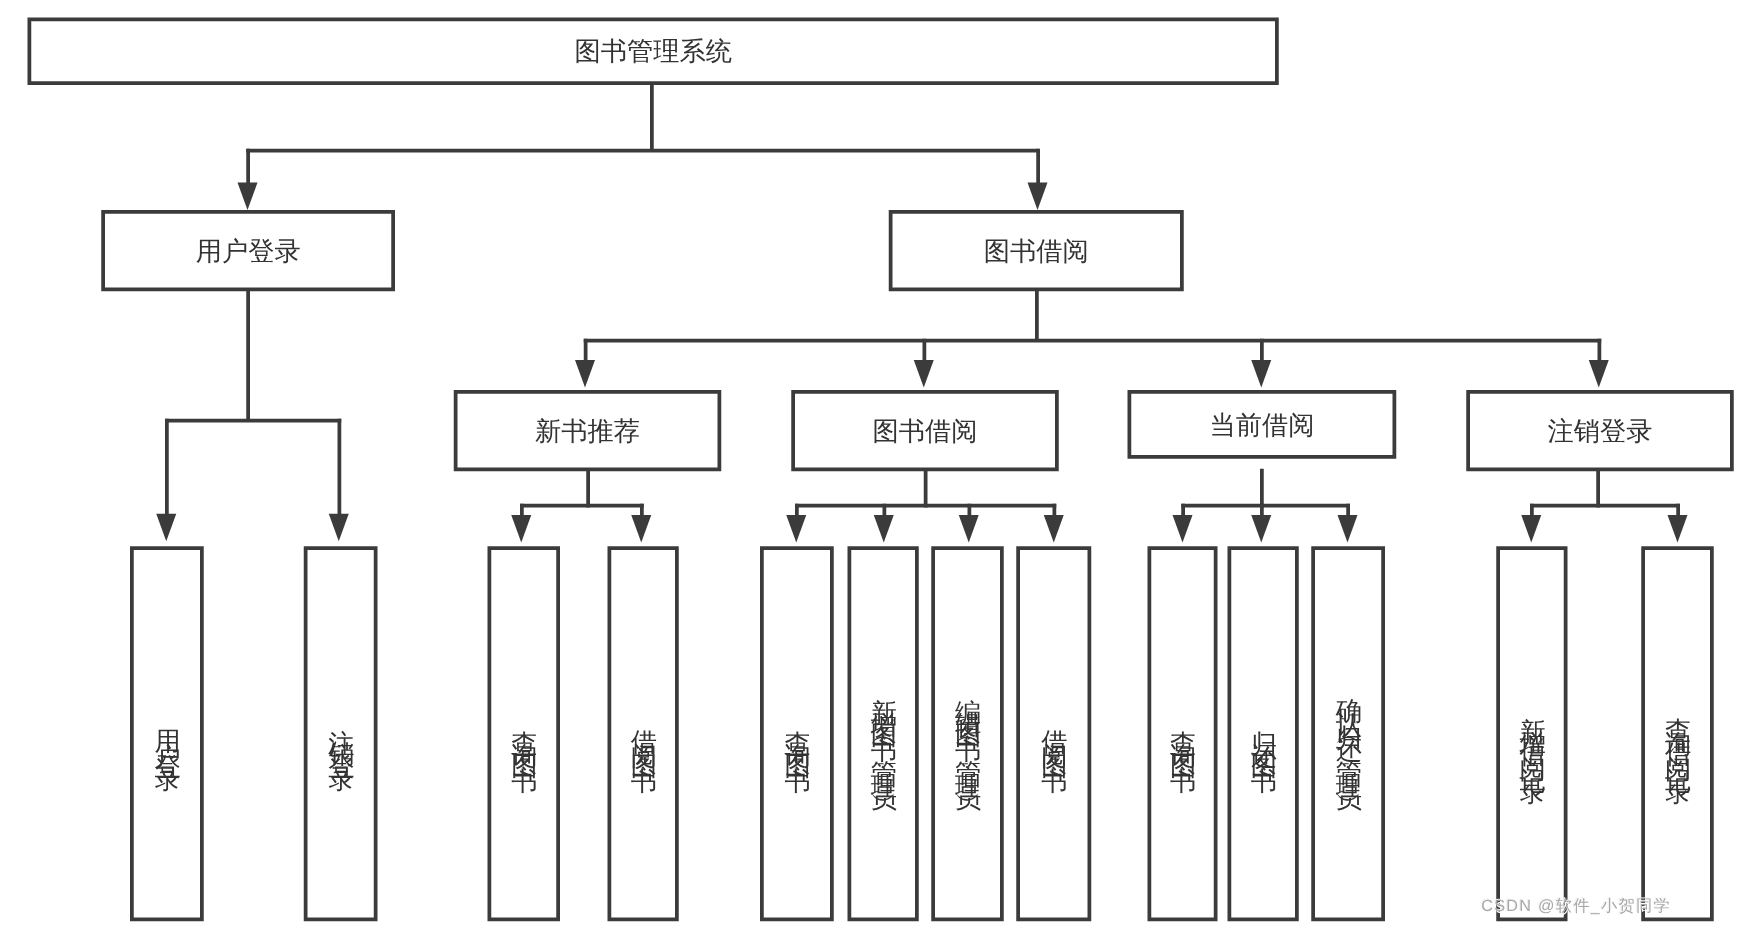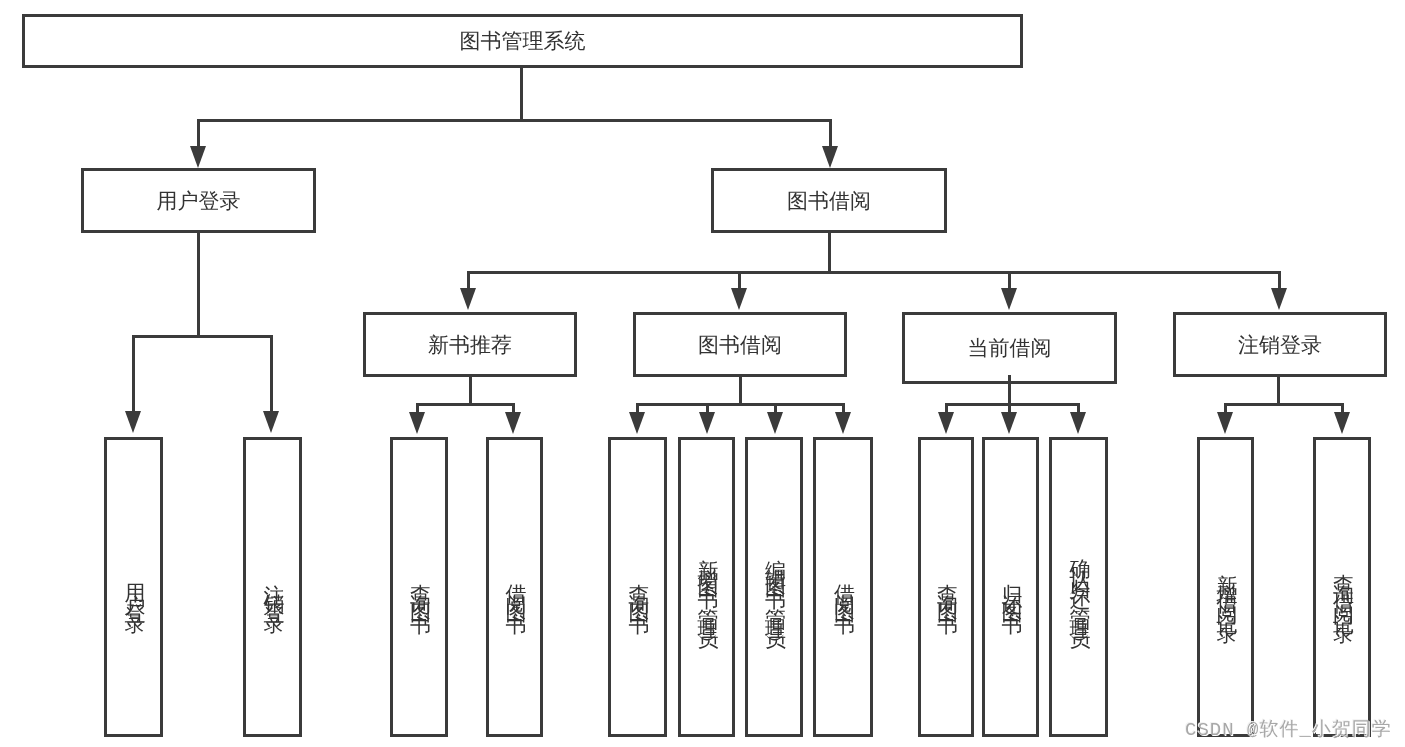--- a/index.html
+++ b/index.html
@@ -4,40 +4,40 @@
 <style>
   :root{
     --line:#3b3b3b;
     --text:#333333;
     --bg:#ffffff;
     --wm:#a8a8a8;
   }
   html,body{margin:0;padding:0;background:var(--bg);}
   #canvas{
     position:relative;width:1405px;height:747px;background:var(--bg);
-    font-family:Liberation Mono, monospace;color:var(--text);overflow:hidden;
+    font-family:Liberation Sans, sans-serif;color:var(--text);overflow:hidden;
   }
   .box{
     position:absolute;box-sizing:border-box;border:3px solid var(--line);
     background:var(--bg);display:flex;align-items:center;justify-content:center;
     font-size:21px;color:var(--text);
   }
   .vbox{
     writing-mode:vertical-rl;text-orientation:mixed;
     letter-spacing:10px;line-height:1;font-size:21px;
   }
   .vbox span{display:block;}
   .ln{position:absolute;background:var(--line);}
   .ah{
     position:absolute;width:0;height:0;
     border-left:8px solid transparent;border-right:8px solid transparent;
     border-top:22px solid var(--line);
   }
   .watermark{
-    position:absolute;font-size:19px;color:var(--wm);letter-spacing:1px;
+    position:absolute;font-size:13px;color:var(--wm);letter-spacing:1px;
     text-shadow:1px 1px 0 #ffffff, -1px -1px 0 #f2f2f2;white-space:nowrap;text-align:right;
   }
 </style>
 </head>
 <body>
 
 <div id="canvas">
 
   <div class="box" style="left:22px;top:14px;width:1001px;height:54px;">
     <span>图书管理系统</span>
@@ -74,21 +74,21 @@
   <div class="ah" style="left:1001px;top:288px;"></div>
   <div class="ln" style="left:1278px;top:271px;width:3px;height:19px;"></div>
   <div class="ah" style="left:1271px;top:288px;"></div>
 
   <div class="box" style="left:633px;top:312px;width:214px;height:65px;">
     <span>图书借阅</span>
   </div>
   <div class="box" style="left:363px;top:312px;width:214px;height:65px;">
     <span>新书推荐</span>
   </div>
-  <div class="box" style="left:902px;top:312px;width:215px;height:72px;">
+  <div class="box" style="left:902px;top:312px;width:215px;height:55px;">
     <span>当前借阅</span>
   </div>
   <div class="box" style="left:1173px;top:312px;width:214px;height:65px;">
     <span>注销登录</span>
   </div>
 
   <div class="ln" style="left:469px;top:375px;width:3px;height:31px;"></div>
   <div class="ln" style="left:416px;top:403px;width:99px;height:3px;"></div>
   <div class="ln" style="left:416px;top:403px;width:3px;height:11px;"></div>
   <div class="ah" style="left:409px;top:412px;"></div>

